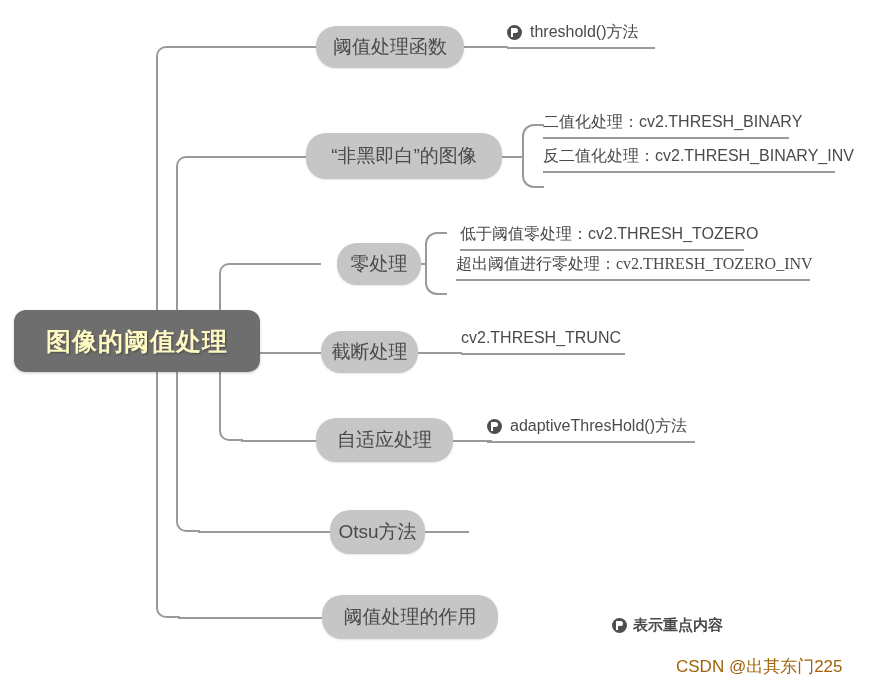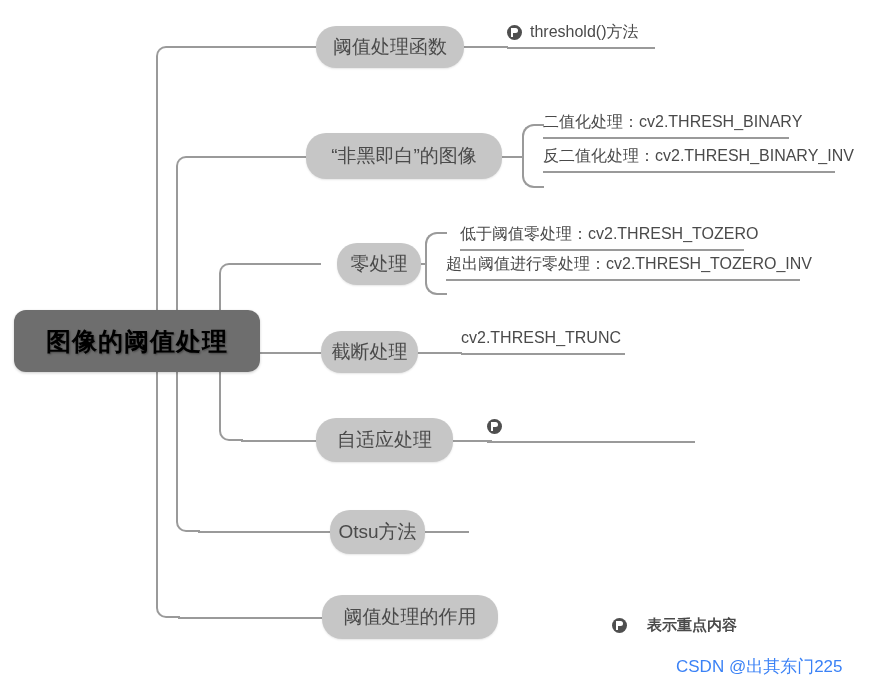--- a/index.html
+++ b/index.html
@@ -42,21 +42,21 @@
     border-right: 0;
     border-radius: 12px 0 0 12px;
     box-sizing: border-box;
     background: transparent;
   }
 
   
   .root-node {
     position: absolute;
     background: #6e6e6e;
-    color: #000000;
+    color: #fef9c3;
     border-radius: 12px;
     display: flex;
     align-items: center;
     justify-content: center;
     font-size: 25px;
     font-weight: bold;
     letter-spacing: 1px;
     text-shadow: 1px 1px 2px rgba(0,0,0,0.35);
     box-shadow: 0 1px 3px rgba(0,0,0,0.20);
   }
@@ -116,30 +116,30 @@
     height: 5px;
     background: #ffffff;
     border-radius: 0 4px 4px 0;
   }
 
   
   .legend {
     position: absolute;
     display: flex;
     align-items: center;
-    gap: 20px;
+    gap: 6px;
     font-size: 15px;
     font-weight: bold;
     color: #4a4a4a;
     white-space: nowrap;
   }
   .watermark {
     position: absolute;
     font-size: 17px;
-    color: #3b82f6;
+    color: #a16207;
     white-space: nowrap;
   }
 </style>
 </head>
 <body>
 
 <div id="canvas">
 
   <div class="bracket" style="left:156px; top:46px; width:24px; height:572px;"></div>
 
@@ -213,30 +213,31 @@
   </div>
 
   <div class="leaf" style="left:543px; top:146px; width:292px; height:27px;">
     <span class="txt">反二值化处理：cv2.THRESH_BINARY_INV</span>
   </div>
 
   <div class="leaf" style="left:446px; top:224px; width:284px; height:27px;margin-left:14px;">
     <span class="txt">低于阈值零处理：cv2.THRESH_TOZERO</span>
   </div>
 
-  <div class="leaf" style="left:446px; top:254px; width:354px; height:27px;">
+  <div class="leaf" style="left:456px; top:254px; width:354px; height:27px;font-family:Liberation Serif, serif;">
     <span class="txt">超出阈值进行零处理：cv2.THRESH_TOZERO_INV</span>
   </div>
 
   <div class="leaf" style="left:461px; top:328px; width:164px; height:27px;">
     <span class="txt">cv2.THRESH_TRUNC</span>
   </div>
 
   <div class="leaf" style="left:487px; top:416px; width:208px; height:27px;">
     <span class="key-icon"></span>
+    <span class="txt">adaptiveThresHold()方法</span>
   </div>
 
 
   <div class="legend" style="left:612px; top:616px;">
     <span class="key-icon"></span>
     <span>表示重点内容</span>
   </div>
 
   <div class="watermark" style="left:676px; top:655px;">
     <span>CSDN @出其东门225</span>

